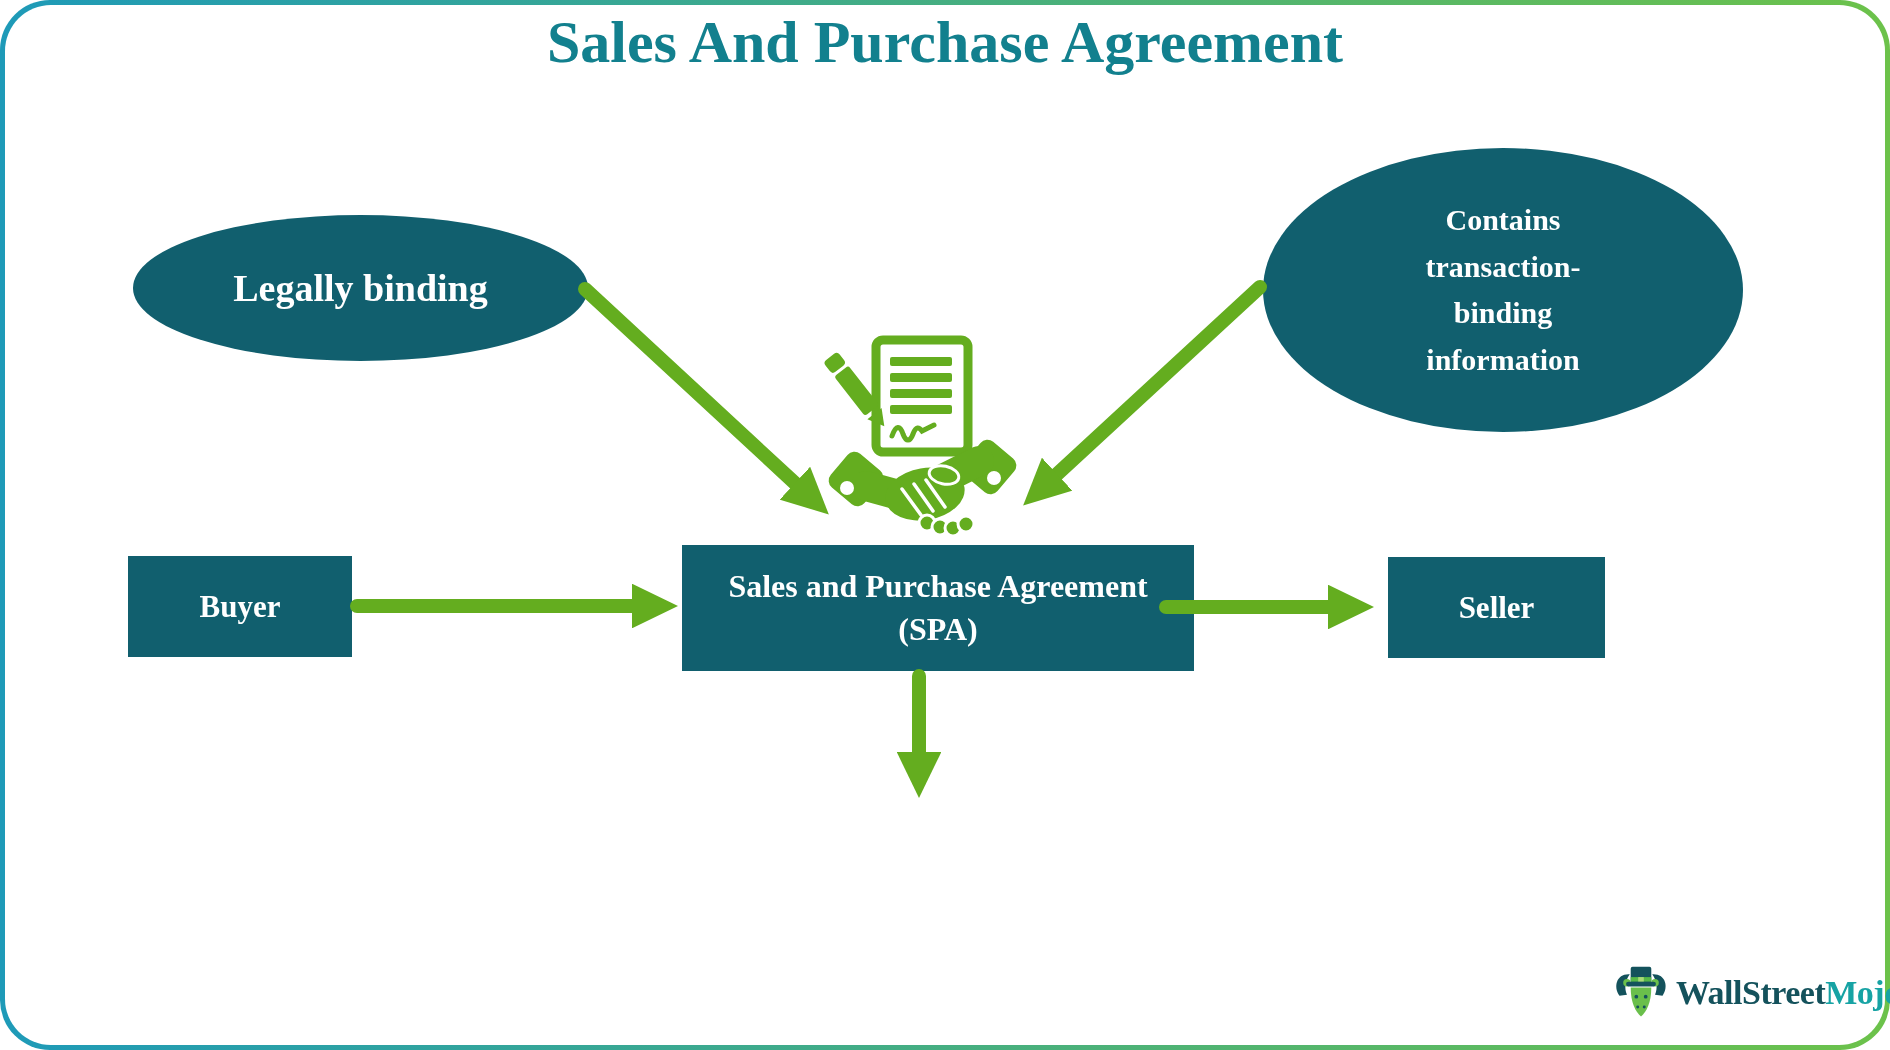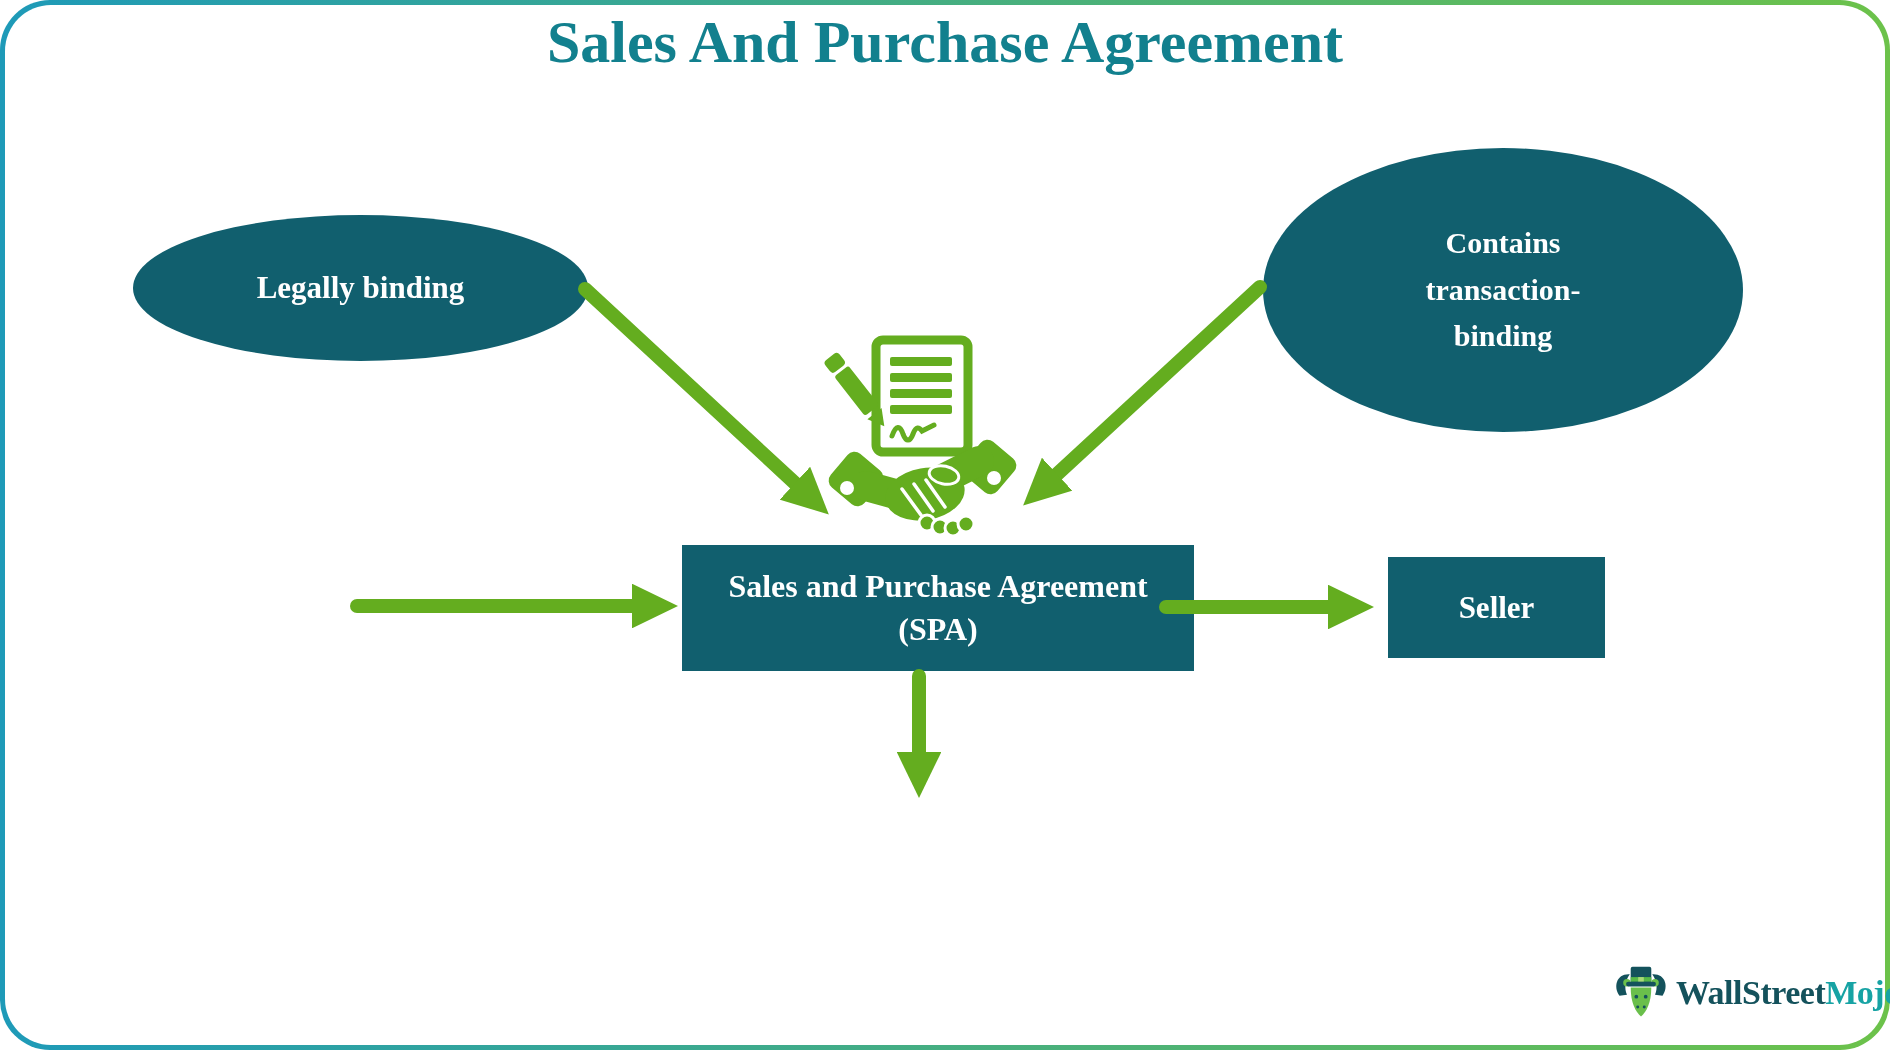--- a/index.html
+++ b/index.html
@@ -19,21 +19,21 @@
     position:absolute; top:8px; left:0; width:100%;
     text-align:center; font-size:60px; font-weight:bold;
     color:var(--title); letter-spacing:0px;
   }
   .node {
     position:absolute; background:var(--node_fill); color:var(--node_text);
     display:flex; align-items:center; justify-content:center;
     text-align:center; font-weight:bold;
   }
   .ellipse { border-radius:50%; }
-  .el-legally { left:133px; top:215px; width:455px; height:146px; font-size:31px; }
+  .el-legally { left:133px; top:215px; width:455px; height:146px; font-size:38px; }
   .el-contains { left:1263px; top:148px; width:480px; height:284px; font-size:30px; line-height:1.55; flex-direction:column; }
   .bx-buyer  { left:128px; top:556px; width:224px; height:101px; font-size:31px; }
   .bx-spa    { left:682px; top:545px; width:512px; height:126px; font-size:32px; line-height:1.35; padding:0 40px; }
   .bx-seller { left:1377px; top:557px; width:217px; height:101px; font-size:31px;margin-left:11px; }
   .bx-trades { left:679px; top:799px; width:483px; height:171px; font-size:31px; line-height:1.55; padding:0 42px; }
   svg.overlay { position:absolute; inset:0; pointer-events:none; }
   .arrow { stroke:var(--arrow_green); stroke-width:14; stroke-linecap:round; fill:none; }
   .ah { fill:var(--arrow_green); }
   .g-fill { fill:var(--arrow_green); }
   .g-stroke { stroke:var(--arrow_green); fill:none; }
@@ -57,22 +57,26 @@
   <div class="title">Sales And Purchase Agreement</div>
 
   <div class="node ellipse el-legally">
     <span>Legally binding</span>
   </div>
 
   <div class="node ellipse el-contains">
     <div>Contains</div>
     <div>transaction-</div>
     <div>binding</div>
+    <div>information</div>
   </div>
 
+  <div class="node bx-buyer">
+    <span>Buyer</span>
+  </div>
 
   <div class="node bx-spa">
     <span>Sales and Purchase Agreement (SPA)</span>
   </div>
 
   <div class="node bx-seller">
     <span>Seller</span>
   </div>
 
 

